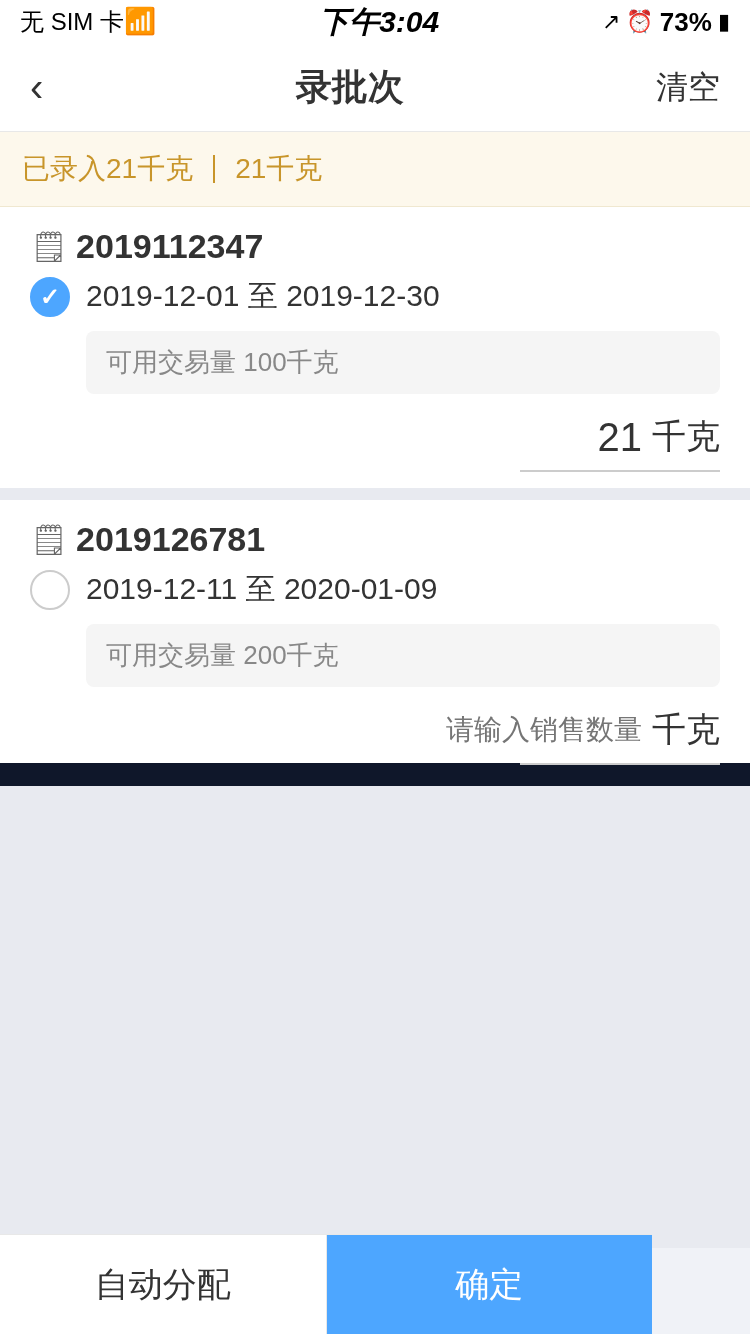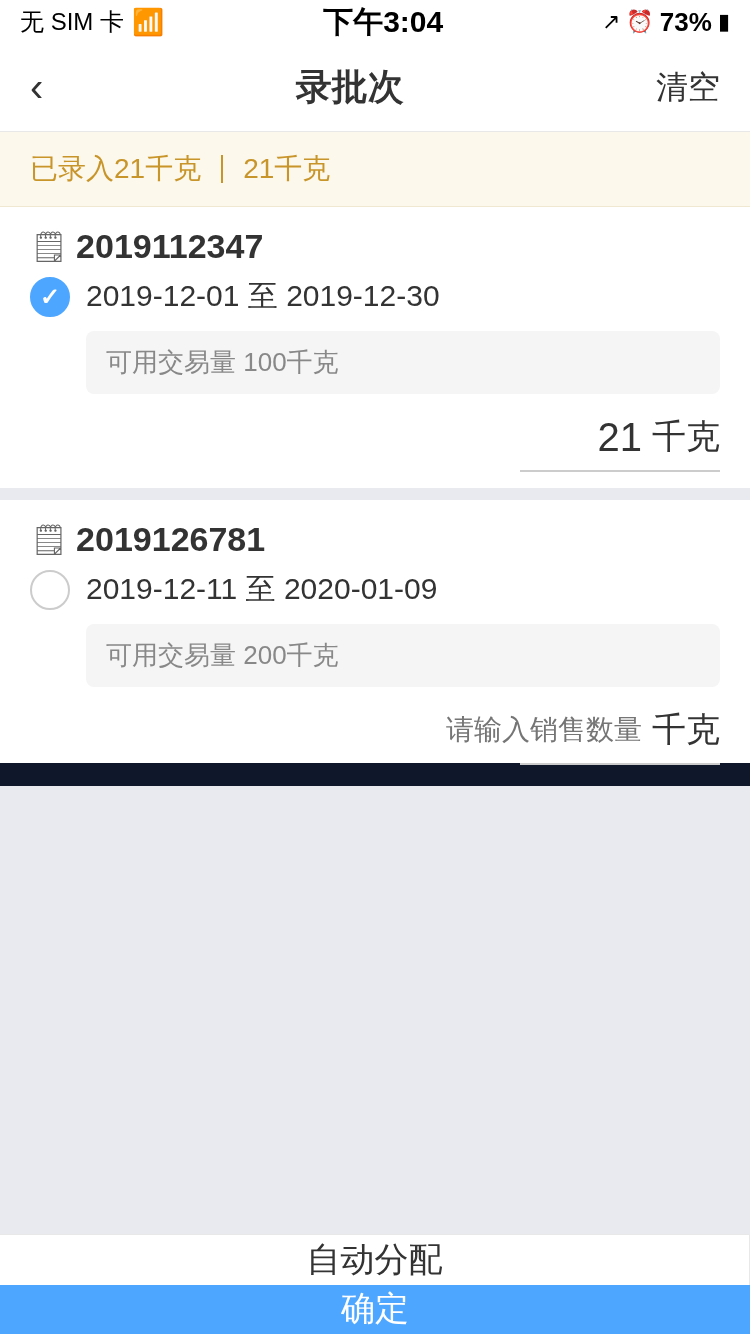--- a/index.html
+++ b/index.html
@@ -18,29 +18,29 @@
       height: 44px;
       background: #fff;
       display: flex;
       align-items: center;
       justify-content: space-between;
       padding: 0 20px;
       font-size: 28px;
     }
     .status-left {
       display: flex;
-      align-items: flex-end;
-      gap: 8px;
+      align-items: flex-start;
       font-size: 26px;
       color: #000;
     }
     .status-center {
       font-size: 30px;
       font-weight: 600;
       color: #000;
+      font-style: italic;
     }
     .status-right {
       display: flex;
       align-items: center;
       gap: 6px;
       font-size: 26px;
       color: #000;
     }
 
     
@@ -66,21 +66,21 @@
     }
     .nav-action {
       font-size: 32px;
       color: #333;
     }
 
     
     .info-banner {
       width: 750px;
       background: #fdf8ec;
-      padding: 18px 30px;
+      padding: 18px 22px;
       display: flex;
       align-items: center;
       gap: 20px;
       border-bottom: 1px solid #f0e8d0;
     }
     .info-item {
       font-size: 28px;
       color: #c8952a;
     }
     .info-divider {
@@ -187,29 +187,28 @@
     }
 
     
     .placeholder-input {
       color: #bbb;
       font-size: 30px;
     }
 
     
     .bottom-bar {
-      width: 750px;
+      width: 652px;
       height: 100px;
       display: flex;
       position: fixed;
       bottom: 0;
       left: 0;
       background: #fff;
       border-top: 1px solid #e8e8e8;
-      flex-direction: column;
     }
     .btn-auto {
       flex: 1;
       height: 100%;
       display: flex;
       align-items: center;
       justify-content: center;
       font-size: 34px;
       color: #333;
       background: #fff;

